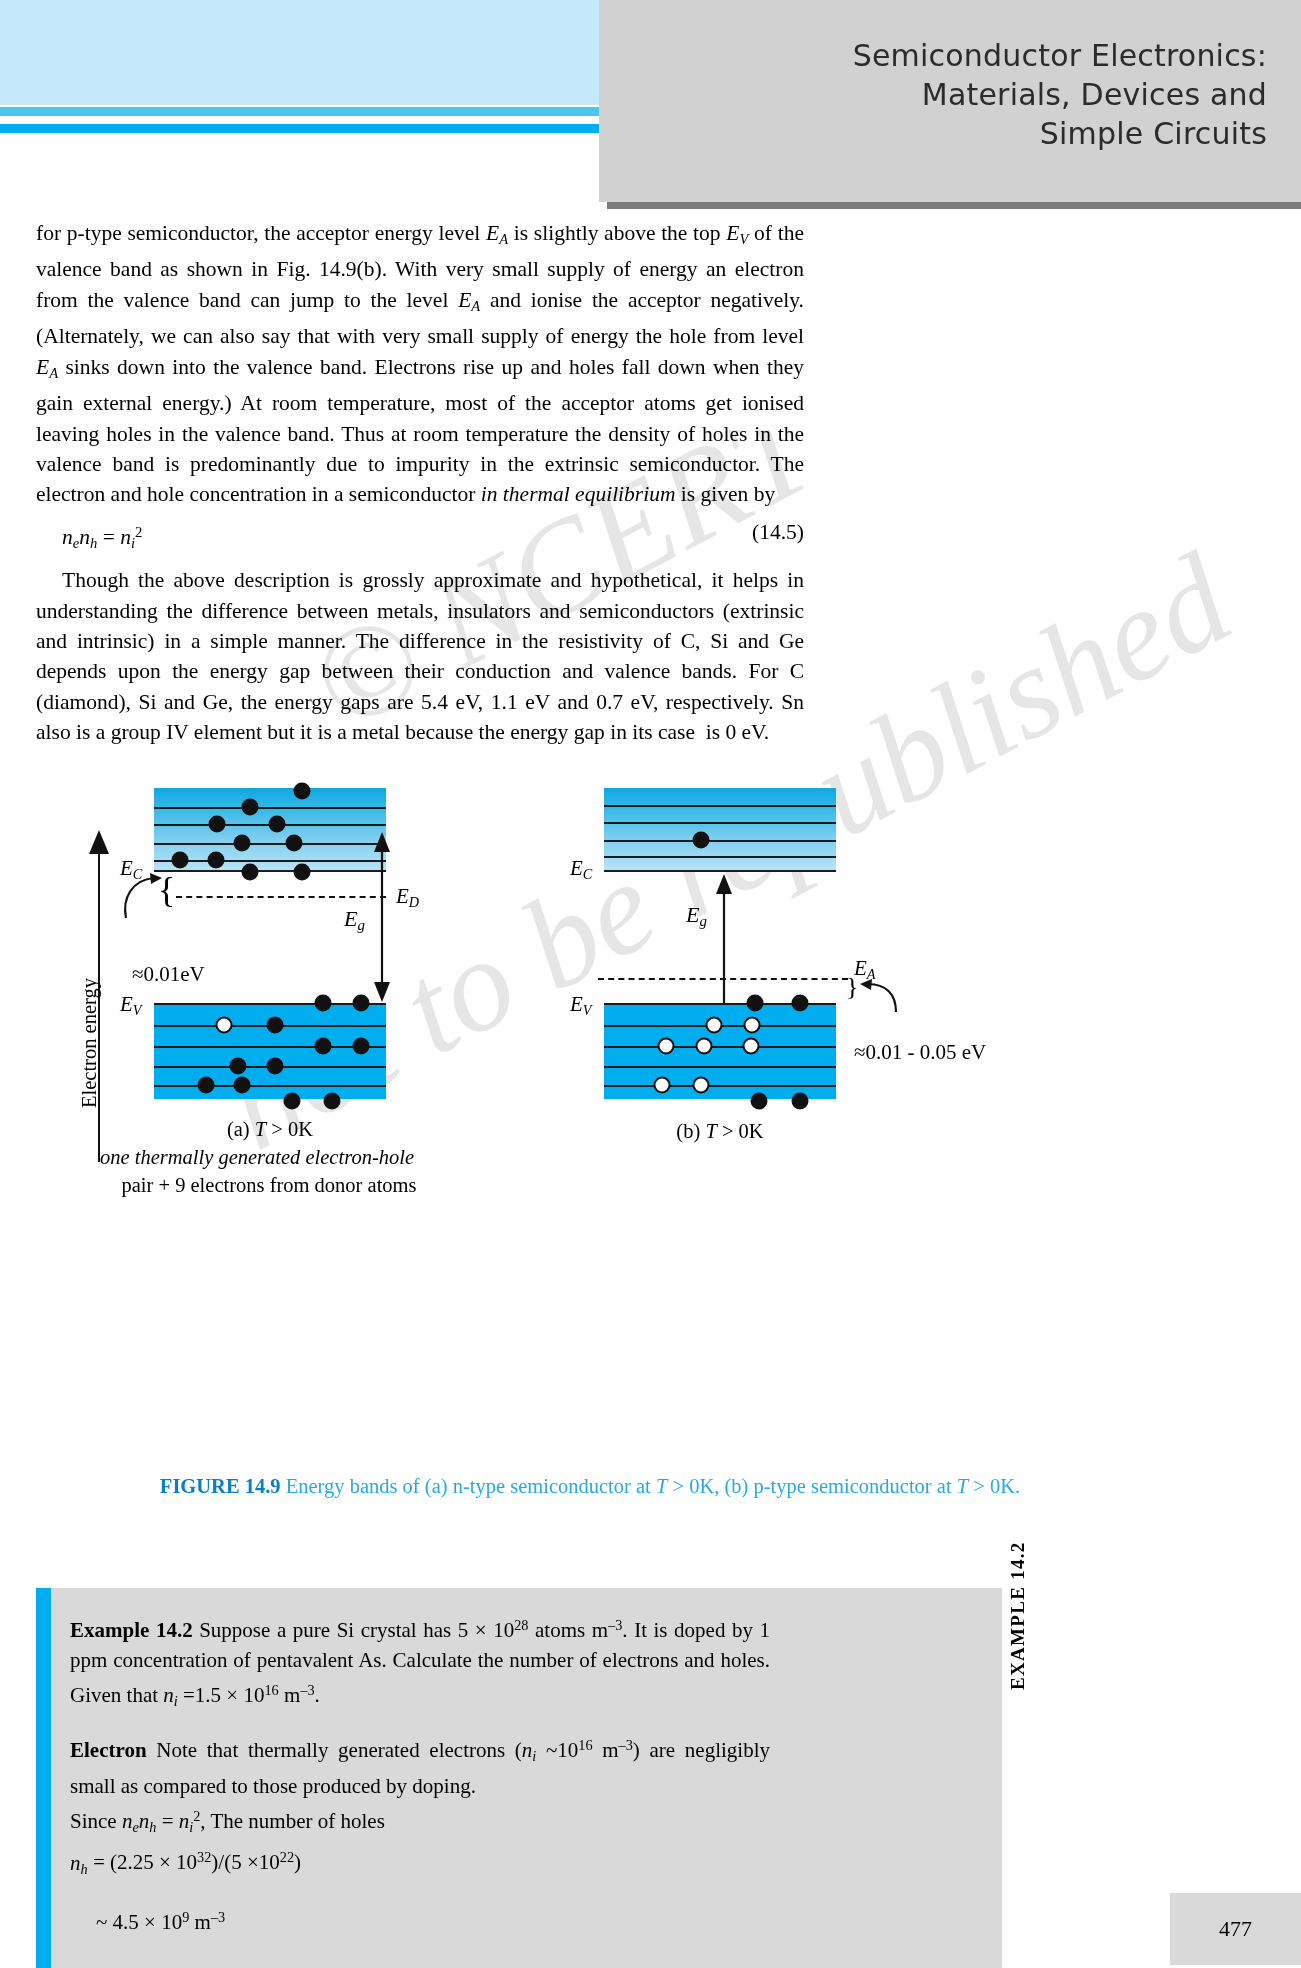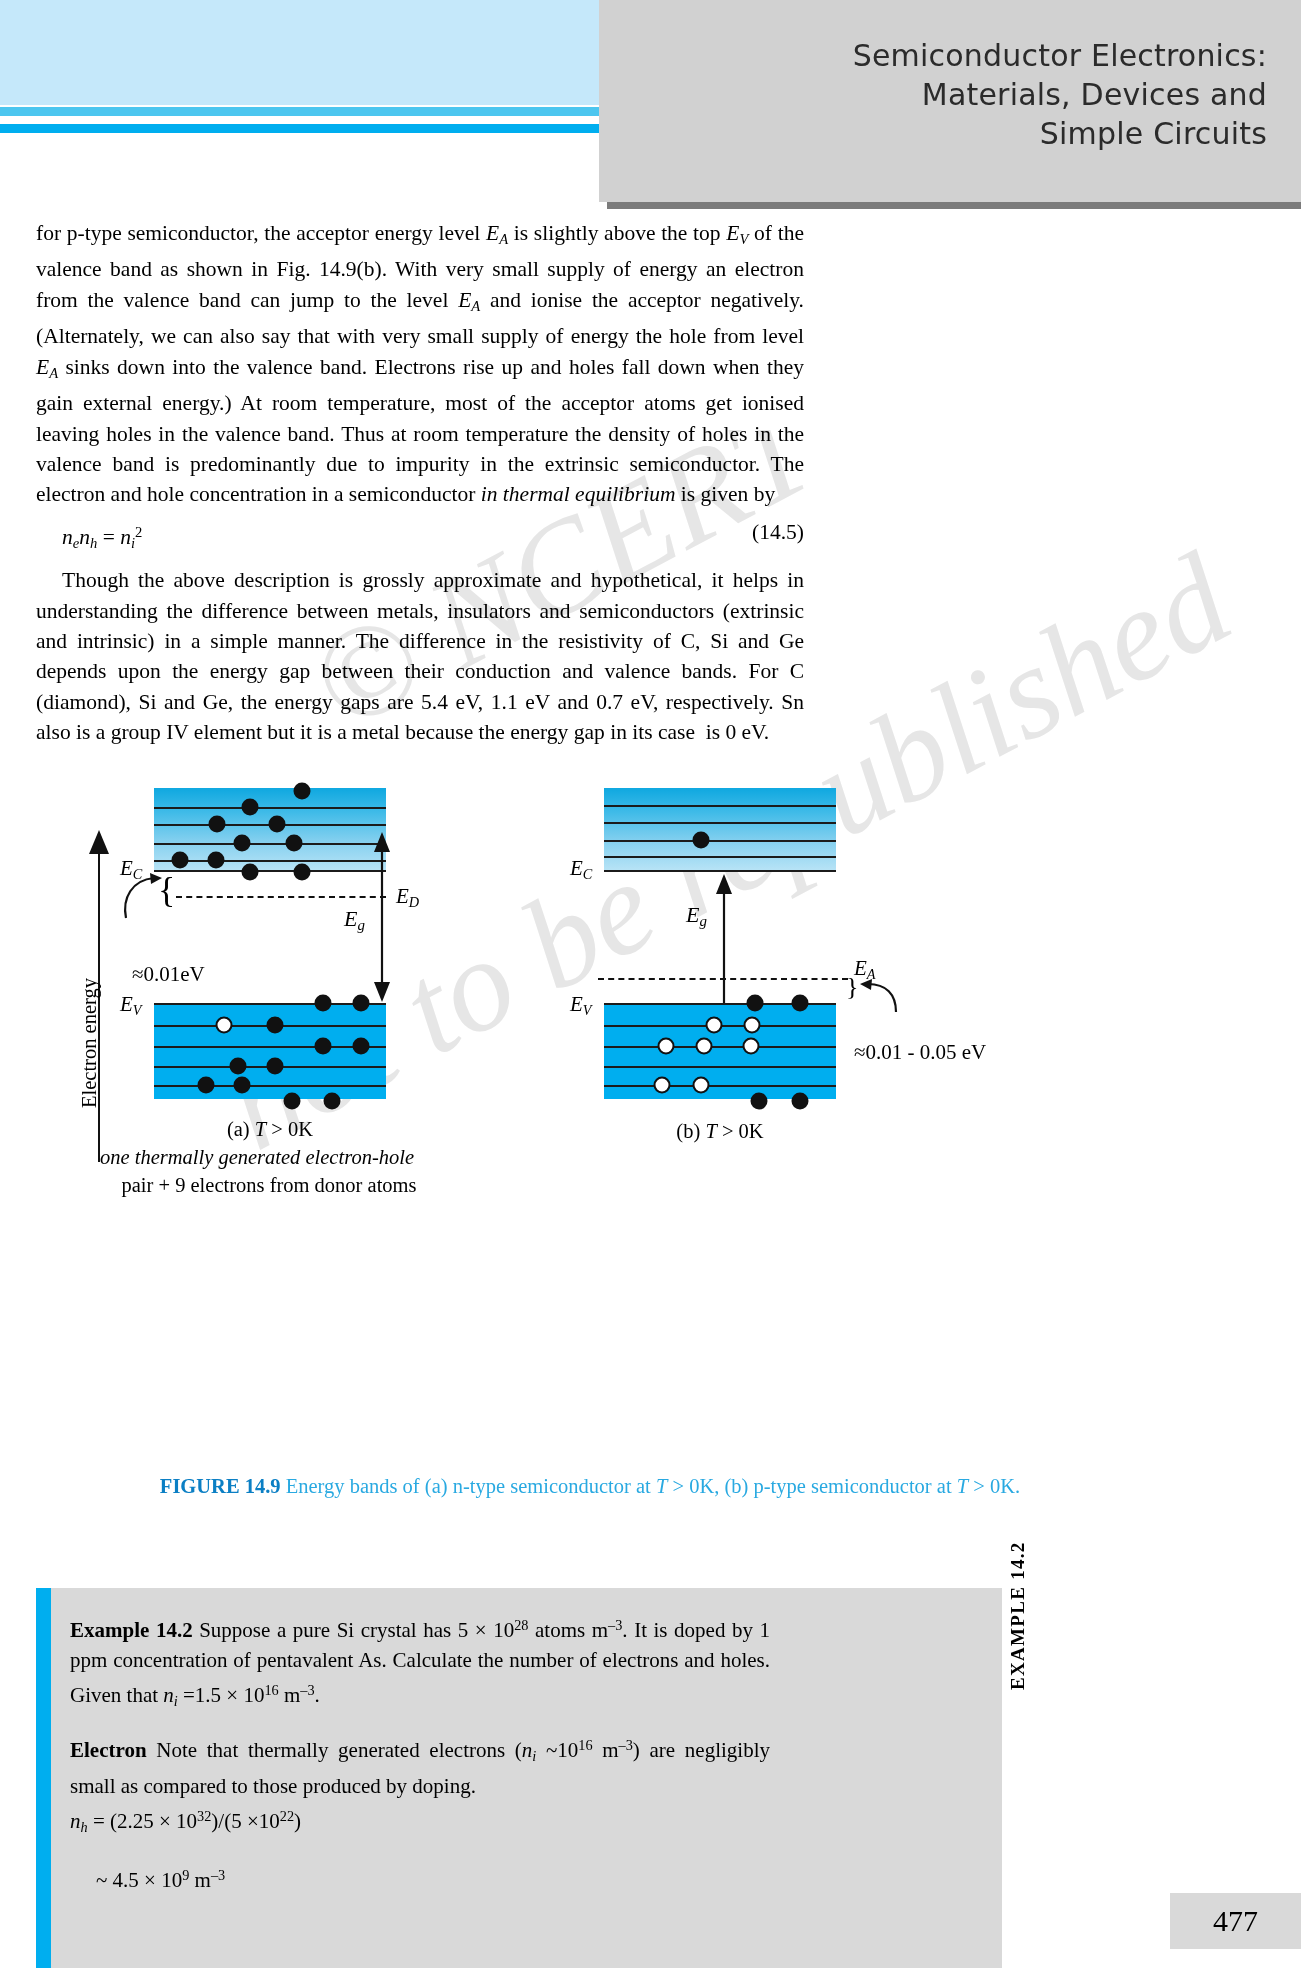--- a/index.html
+++ b/index.html
@@ -75,22 +75,22 @@
   #exbar{position:absolute;left:36px;top:1588px;width:15px;height:380px;background:#00aeef;}
   #extext{position:absolute;left:70px;top:1610px;width:700px;font-size:21px;line-height:30px;text-align:justify;}
   #extext p{margin:0 0 14px 0;}
   #extext p.tight{margin:0;}
   #exside{
     position:absolute;left:1007px;top:1690px;width:40px;
     font-family:"Liberation Serif",serif;font-weight:bold;font-size:19px;
     letter-spacing:1.3px;white-space:nowrap;transform-origin:0 0;transform:rotate(-90deg);
   }
   #pagenum{
-    position:absolute;left:1170px;top:1893px;width:131px;height:56px;background:#d9d9d9;
-    font-size:30px;display:flex;align-items:center;justify-content:center;
+    position:absolute;left:1170px;top:1893px;width:131px;height:72px;background:#d9d9d9;
+    font-size:22px;display:flex;align-items:center;justify-content:center;
   }
 </style>
 </head>
 <body>
 
 <div id="hdr-lightband"></div>
 <div id="hdr-rule1"></div>
 <div id="hdr-rule2"></div>
 <div id="hdr-shadow2"></div>
 <div id="hdr-box">
@@ -236,18 +236,19 @@
 
 <div id="figcap">
   <b>FIGURE 14.9</b><span> Energy bands of (a) n-type semiconductor at </span><i>T</i><span> &gt; 0K, (b) p-type semiconductor at </span><i>T</i><span> &gt; 0K.</span>
 </div>
 
 <div id="exbox"></div>
 <div id="exbar"></div>
 <div id="extext">
   <p><b>Example 14.2</b> Suppose a pure Si crystal has 5 × 10<sup>28</sup> atoms m<sup>–3</sup>. It is doped by 1 ppm concentration of pentavalent As. Calculate the number of electrons and holes. Given that <i>n<sub>i</sub></i> =1.5 × 10<sup>16</sup> m<sup>–3</sup>.</p>
   <p class="tight"><b>Electron</b> Note that thermally generated electrons (<i>n<sub>i</sub></i> ~10<sup>16</sup> m<sup>–3</sup>) are negligibly small as compared to those produced by doping.</p>
+  <p class="tight">Since <i>n<sub>e</sub>n<sub>h</sub></i> = <i>n<sub>i</sub></i><sup>2</sup>, The number of holes</p>
   <p class="tight"><i>n<sub>h</sub></i> = (2.25 × 10<sup>32</sup>)/(5 ×10<sup>22</sup>)</p>
   <p class="tight" style="margin-top:18px;padding-left:26px;">~ 4.5 × 10<sup>9</sup> m<sup>–3</sup></p>
 </div>
 <div id="exside">EXAMPLE 14.2</div>
 
 <div id="pagenum">477</div>
 
 </body></html>

